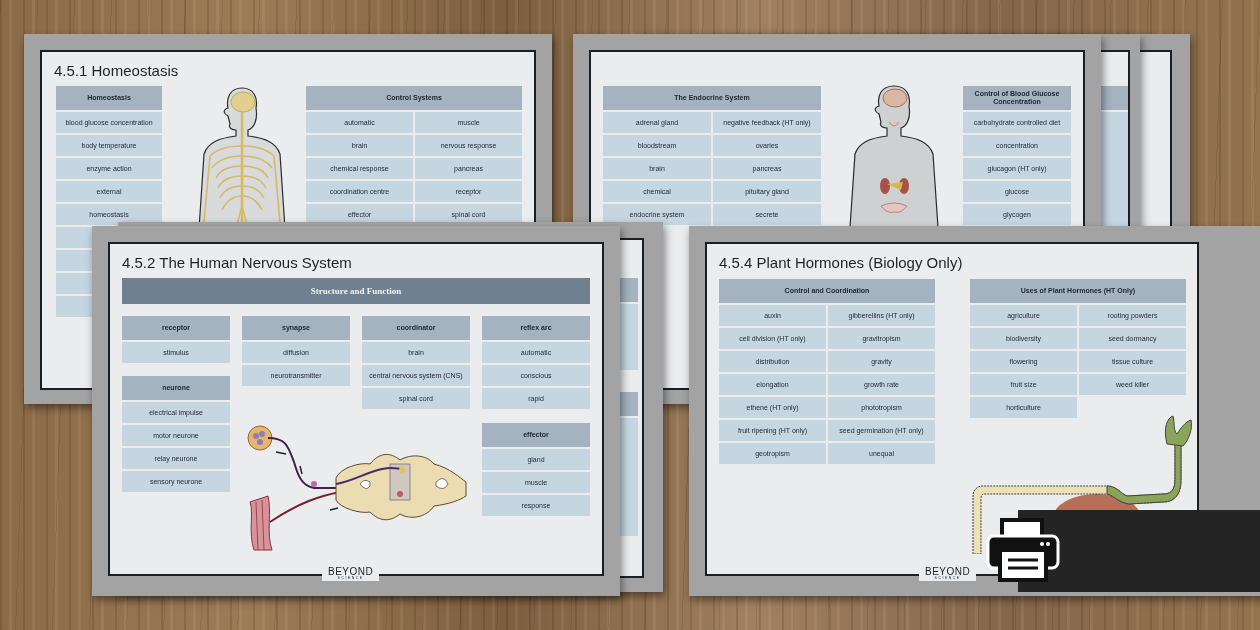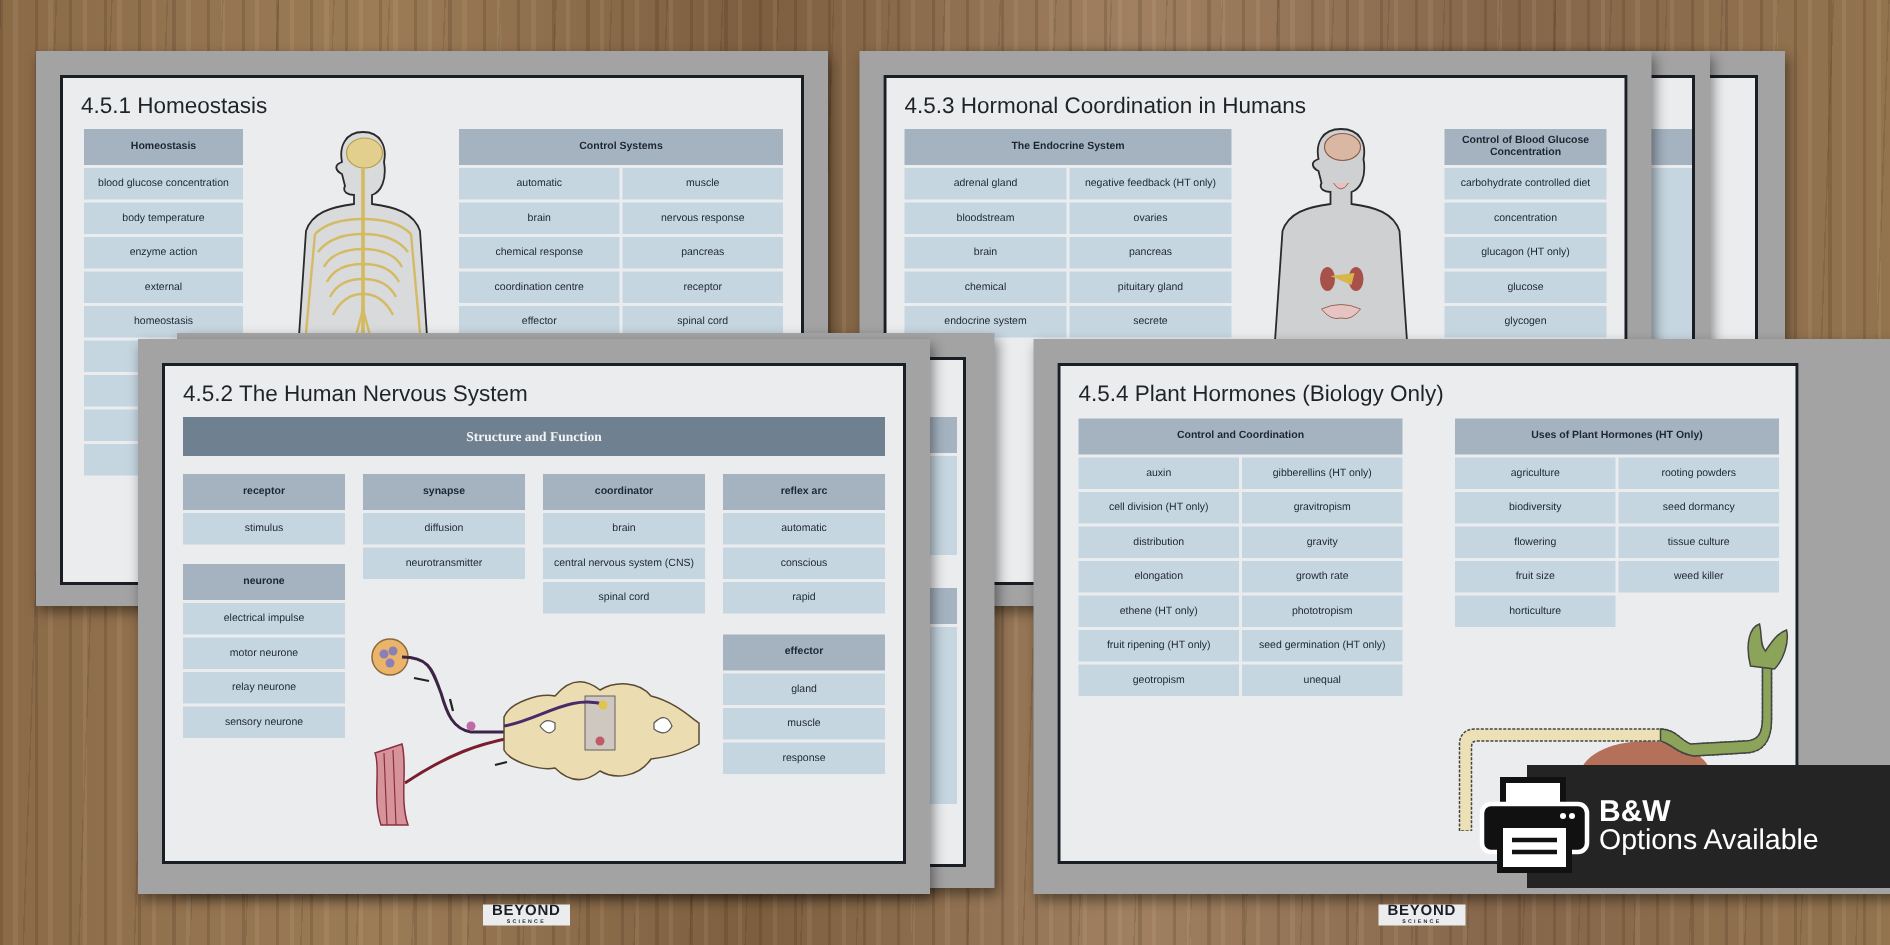--- a/index.html
+++ b/index.html
@@ -47,29 +47,28 @@
     color: #1c2530;
     font-size: 7px;
     text-align: center;
     display: flex; align-items: center; justify-content: center;
     height: 21px;
     white-space: nowrap;
     overflow: hidden;
   }
   .logo {
     position: absolute;
-    font-weight: bold;
+    font-weight: normal;
     font-size: 10px;
     color: #1a1f26;
     letter-spacing: 0.5px;
     background: #ebecee;
     padding: 0 6px;
     text-align: center;
     line-height: 1;
-    margin-top: 36px;
   }
   .logo small { display: block; font-size: 3.5px; letter-spacing: 1.5px; }
   .badge {
     position: absolute;
     left: 1018px; top: 510px; width: 242px; height: 82px;
     background: #242424;
     color: #fff;
     display: flex; align-items: center;
   }
   .badge .txt1 { font-size: 20px; font-weight: bold; line-height: 1; }
@@ -144,21 +143,20 @@
   <div style="position:absolute;left:366px;top:78px;width:18px;height:46px;background:#c6d6e1;"></div>
 </div>
 <div class="sheet" style="left:640px;top:34px;width:500px;height:200px;">
   <div class="frame" style="left:16px;top:16px;width:474px;height:190px;"></div>
   <div style="position:absolute;left:452px;top:52px;width:36px;height:24px;background:#a5b3c1;"></div>
   <div style="position:absolute;left:452px;top:78px;width:36px;height:120px;background:#c6d6e1;"></div>
 </div>
 
 <div class="sheet" style="left:573px;top:34px;width:528px;height:370px;">
   <div class="frame" style="left:16px;top:16px;width:496px;height:340px;"></div>
-  <div class="title" style="left:30px;top:28px;">4.5.3 Hormonal Coordination in Humans</div>
 
   <div class="tbl" style="left:30px;top:52px;width:218px;">
     <div class="th">The Endocrine System</div>
     <div class="grid" style="grid-template-columns:1fr 1fr;">
       <div class="td">adrenal gland</div>
       <div class="td">negative feedback (HT only)</div>
       <div class="td">bloodstream</div>
       <div class="td">ovaries</div>
       <div class="td">brain</div>
       <div class="td">pancreas</div>
@@ -339,17 +337,13 @@
 <div class="badge">
   <svg style="position:absolute;left:-34px;top:8px;" width="80" height="66" viewBox="0 0 80 66">
     <rect x="18" y="2" width="40" height="18" fill="#fff" stroke="#111" stroke-width="4"></rect>
     <rect x="4" y="18" width="70" height="32" rx="6" fill="#111" stroke="#fff" stroke-width="3"></rect>
     <rect x="16" y="32" width="46" height="30" fill="#fff" stroke="#111" stroke-width="4"></rect>
     <line x1="24" y1="42" x2="54" y2="42" stroke="#111" stroke-width="3"></line>
     <line x1="24" y1="50" x2="54" y2="50" stroke="#111" stroke-width="3"></line>
     <circle cx="64" cy="26" r="2" fill="#fff"></circle>
       <circle cx="58" cy="26" r="2" fill="#fff"></circle>
   </svg>
-  <div style="margin-left:48px;">
-    <div class="txt1">B&amp;W</div>
-    <div class="txt2">Options Available</div>
-  </div>
 </div>
 
 </body></html>

